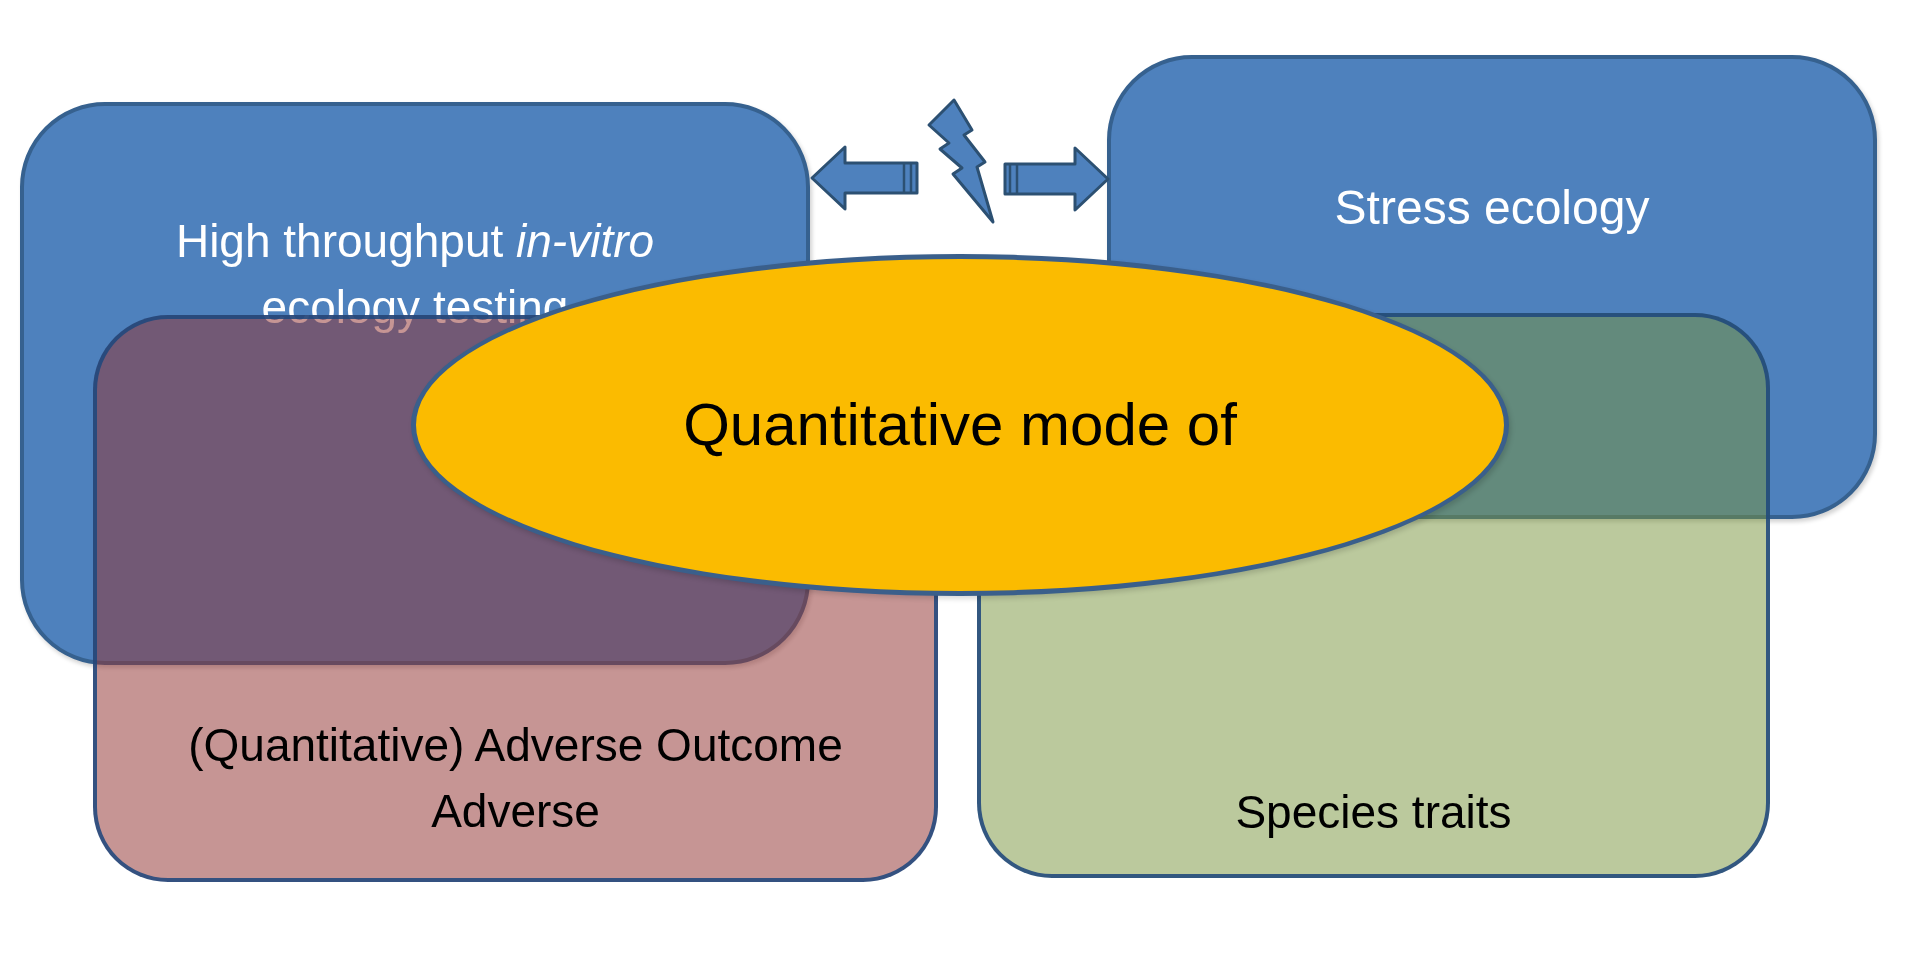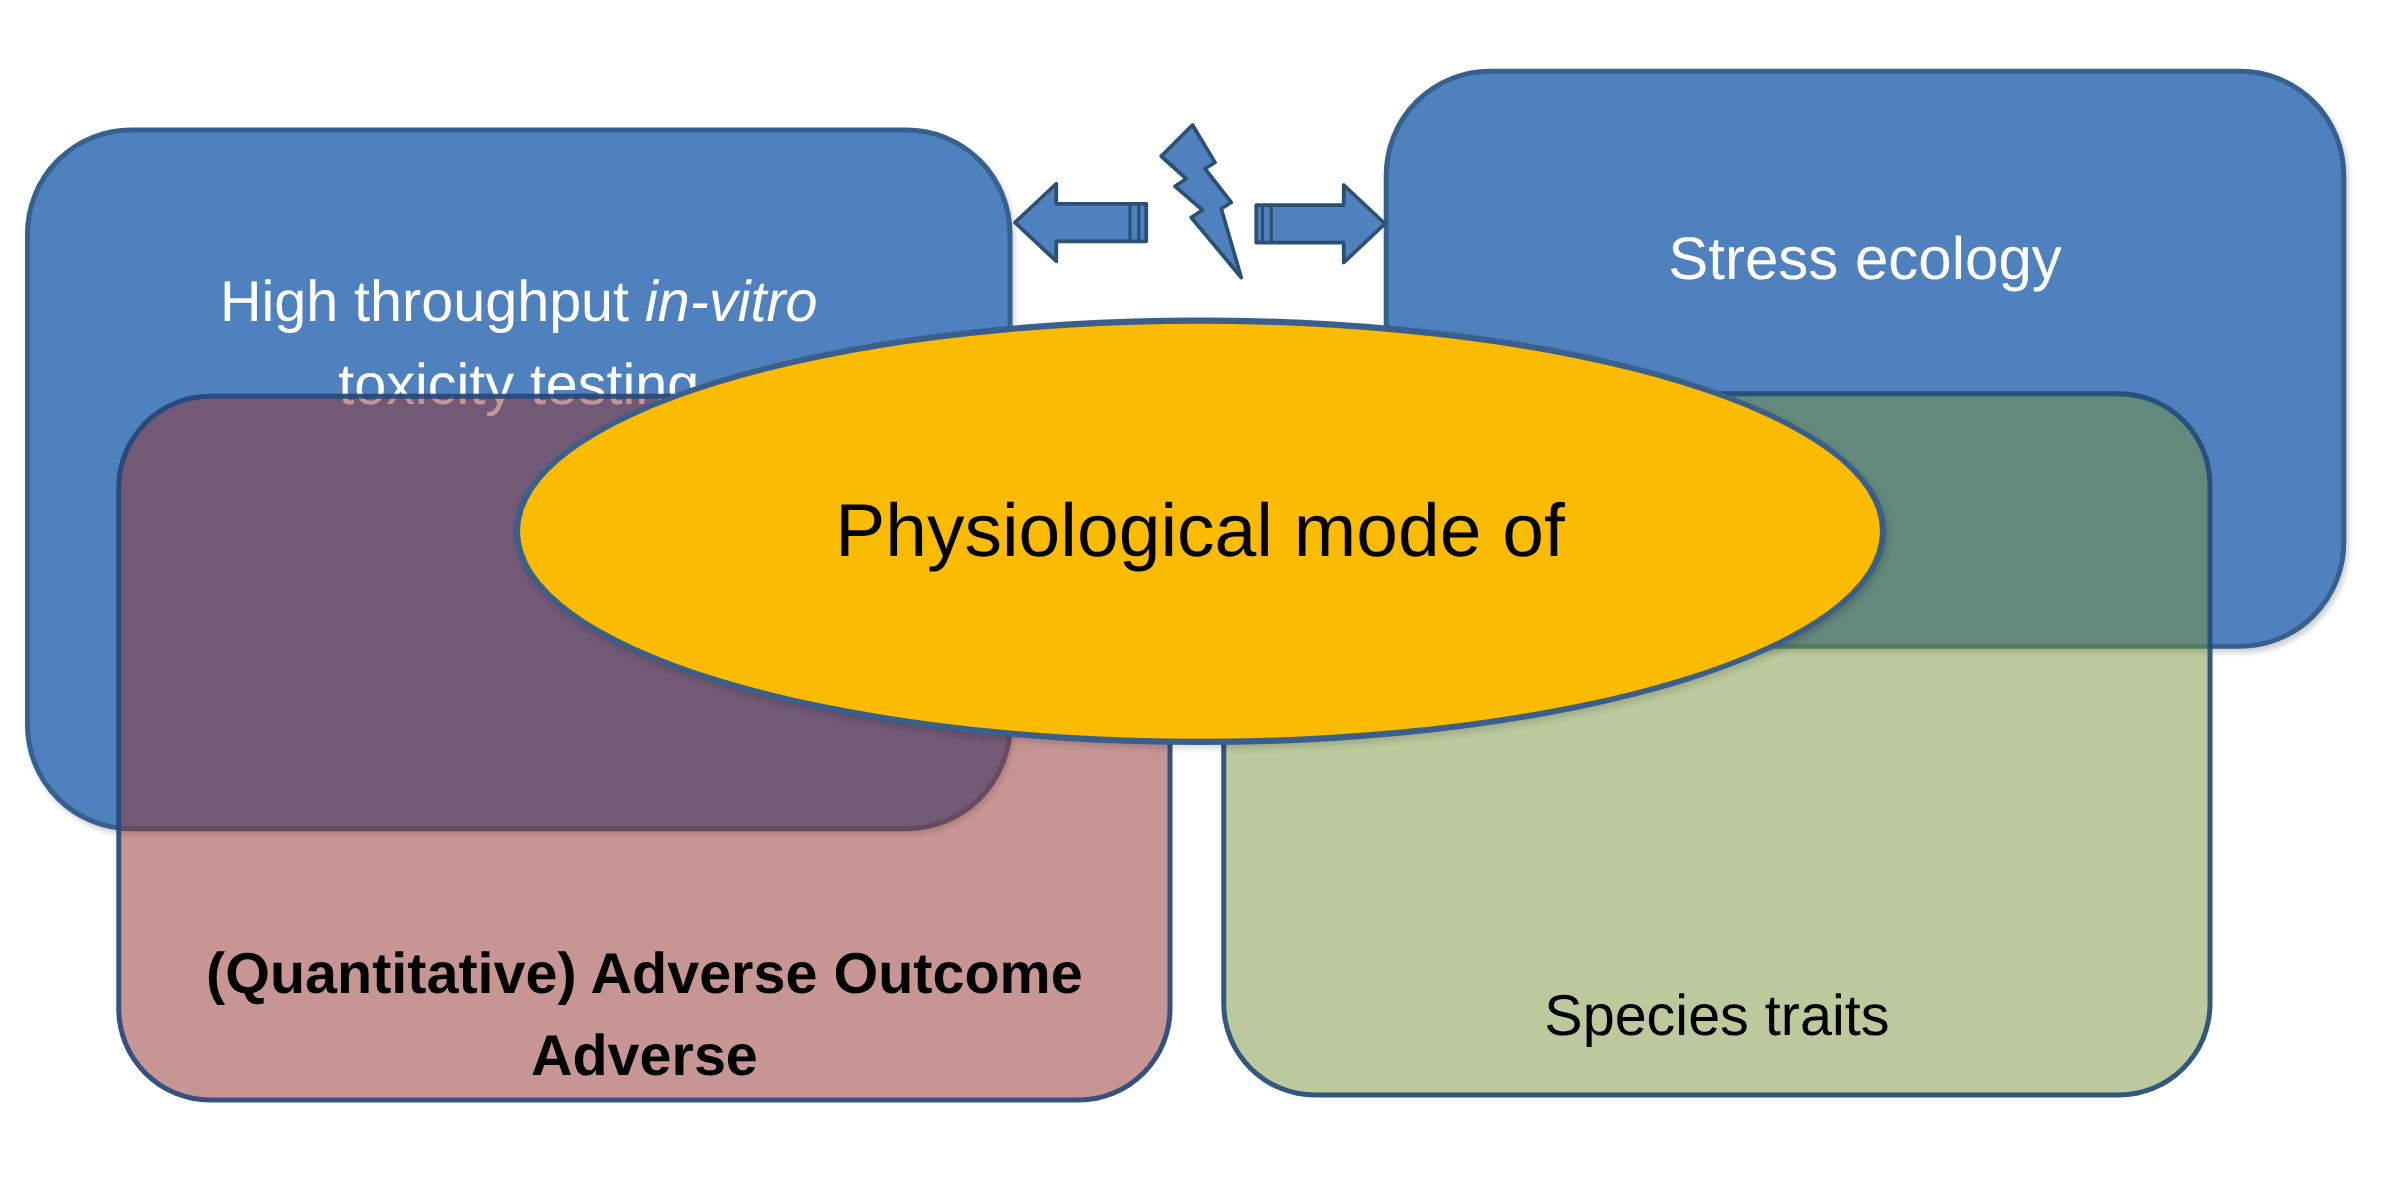--- a/index.html
+++ b/index.html
@@ -35,21 +35,21 @@
     background:rgba(148,54,52,0.53);
   }
   #box-bottom-right{
     left:977px;top:313px;width:793px;height:565px;
     background:rgba(119,147,60,0.50);
   }
   .overlaybox .label{
     position:absolute;left:0;right:0;text-align:center;
     color:#000000;font-size:46px;line-height:66px;
   }
-  #box-bottom-left .label{top:426px;font-weight:bold;}
+  #box-bottom-left .label{top:393px;}
   #box-bottom-right .label{top:462px;text-align:center;}
   
   #ellipse{
     left:411px;top:254px;width:1098px;height:342px;
     background:#FBBB00;
     border:5px solid #3A5F8B;
     border-radius:50%;
     z-index:3;
     box-shadow:2px 3px 5px rgba(0,0,0,0.15);
     display:flex;align-items:center;justify-content:center;
@@ -65,42 +65,42 @@
   .italic{font-style:italic;}
 </style>
 </head>
 <body>
 
 <div id="canvas">
 
   <div class="shape bluebox" id="box-top-left">
     <div class="label">
       <span>High throughput </span><span class="italic">in-vitro</span><br>
-      <span>toxicity testing</span>
+      <span>ecology testing</span>
     </div>
   </div>
 
   <div class="shape bluebox" id="box-top-right">
     <div class="label">Stress ecology</div>
   </div>
 
   <div class="shape overlaybox" id="box-bottom-left">
     <div class="label">
       <span>(Quantitative) Adverse Outcome</span><br>
       <span>Adverse</span>
     </div>
   </div>
 
   <div class="shape overlaybox" id="box-bottom-right">
     <div class="label">Species traits</div>
   </div>
 
   <div class="shape" id="ellipse">
     <div class="label">
-      <span>Physiological mode of</span><br>
+      <span>Quantitative mode of</span><br>
     </div>
   </div>
 
   <svg id="connector" viewBox="795 85 330 150">
 
     <g>
       <polygon points="812,178 845,147 845,163 917,163 917,193 845,193 845,209" fill="#4E81BD" stroke="#2C5072" stroke-width="3" stroke-linejoin="round"></polygon>
       <line x1="904" y1="164" x2="904" y2="192" stroke="#2C5072" stroke-width="2.5"></line>
       <line x1="911" y1="164" x2="911" y2="192" stroke="#2C5072" stroke-width="2.5"></line>
     </g>

